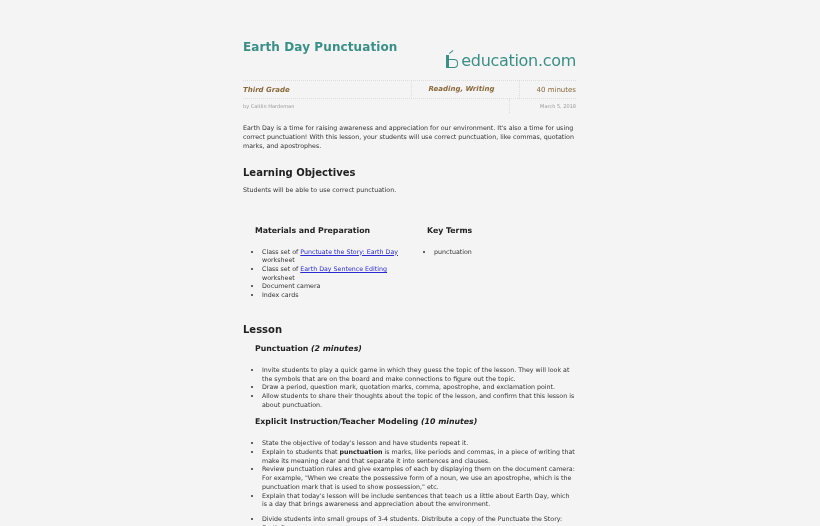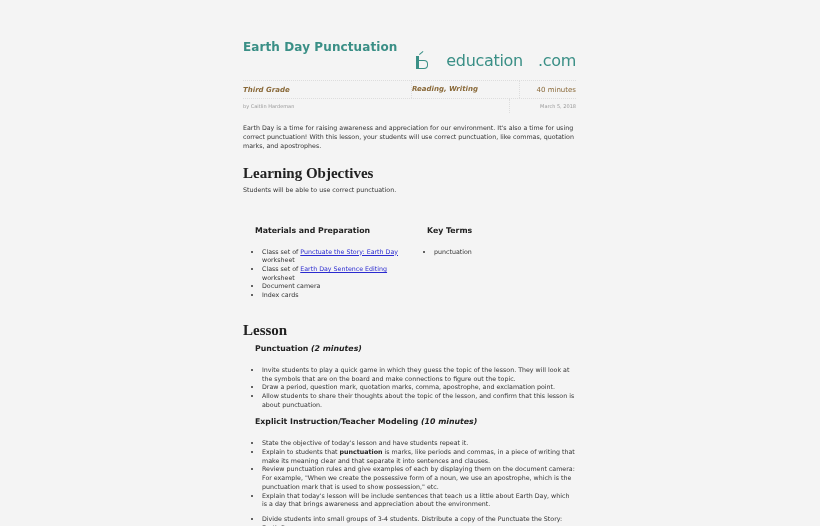--- a/index.html
+++ b/index.html
@@ -1,33 +1,33 @@
 <!DOCTYPE html>
 <html><head>
 <meta charset="utf-8">
 <style>
   html, body { margin:0; padding:0; }
   body { width:820px; height:526px; background:#f4f4f4; font-family:"DejaVu Sans", sans-serif; color:#222; overflow:hidden; position:relative; }
   .page { position:absolute; left:243px; top:44px; width:333px; }
   .title-row { display:flex; justify-content:space-between; align-items:flex-end; height:26px; }
   .title { font-size:12px; font-weight:bold; color:#3a8f86; letter-spacing:0.1px; margin-bottom:16px; }
-  .logo { display:flex; align-items:flex-end; color:#3a8f86; font-size:16px; letter-spacing:-0.3px;gap:15px; }
+  .logo { display:flex; color:#3a8f86; font-size:16px; letter-spacing:-0.3px; }
   .logo-book { width:14px; height:18px; position:relative; margin-right:2px; }
   .logo-book .l { position:absolute; left:1px; top:4px; width:3px; height:13px; background:#3a8f86; }
   .logo-book .b { position:absolute; left:3px; bottom:1px; width:10px; height:9px; border:1.5px solid #3a8f86; border-left:none; border-radius:0 4px 4px 0; box-sizing:border-box; }
   .logo-book .s { position:absolute; left:5px; top:0px; width:5px; height:4px; border-top:1px solid #3a8f86; transform:rotate(-40deg); }
   .logo .dotcom { color:#3a8f86; }
   .meta-row { display:flex; font-size:7px; border-top:1px dotted #ddd; border-bottom:1px dotted #ddd; height:17px; align-items:center; margin-top:10px; }
   .meta-row .grade { flex:0 0 168px; font-weight:bold; font-style:italic; color:#8a6a3a; }
-  .meta-row .subject { flex:0 0 99px; text-align:left; font-weight:bold; font-style:italic; color:#8a6a3a; border-right:1px dotted #ddd; padding-right:8px; border-left:1px dotted #ddd; height:17px; line-height:17px; }
+  .meta-row .subject { flex:0 0 99px; text-align:center; font-weight:bold; font-style:italic; color:#8a6a3a; border-right:1px dotted #ddd; padding-right:8px; border-left:1px dotted #ddd; height:17px; line-height:17px; }
   .meta-row .duration { flex:1; text-align:right; color:#8a6a3a; }
   .byline-row { display:flex; justify-content:space-between; font-size:5px; color:#999; height:14px; align-items:center; }
   .byline-row .date { border-left:1px dotted #ddd; padding-left:8px; height:14px; line-height:14px; width:58px; text-align:right; }
   .intro { font-size:6.3px; line-height:9.2px; color:#333; margin-top:10px; }
-  h2 { font-size:15px; font-weight:bold; color:#222; margin:16px 0 0 0; line-height:12px;font-family:Liberation Serif, serif; }
+  h2 { font-size:10px; font-weight:bold; color:#222; margin:16px 0 0 0; line-height:12px; }
   h3 { font-size:7.8px; font-weight:bold; color:#222; margin:12px; line-height:10px; }
   h3 em { font-style:italic; }
   p.body { font-size:6.3px; line-height:9px; color:#333; margin:6px 0 0 0; }
   .twocol { display:flex; margin-top:20px; }
   .col1 { width:172px; }
   .col2 { flex:1; }
   ul { margin:6px 0 0 0; padding-left:19px; font-size:6.3px; line-height:8.7px; color:#333; }
   ul li { margin:0; }
   a { color:#2a2ad0; text-decoration:underline; }
   .section-h3 { margin-top:8px; }

